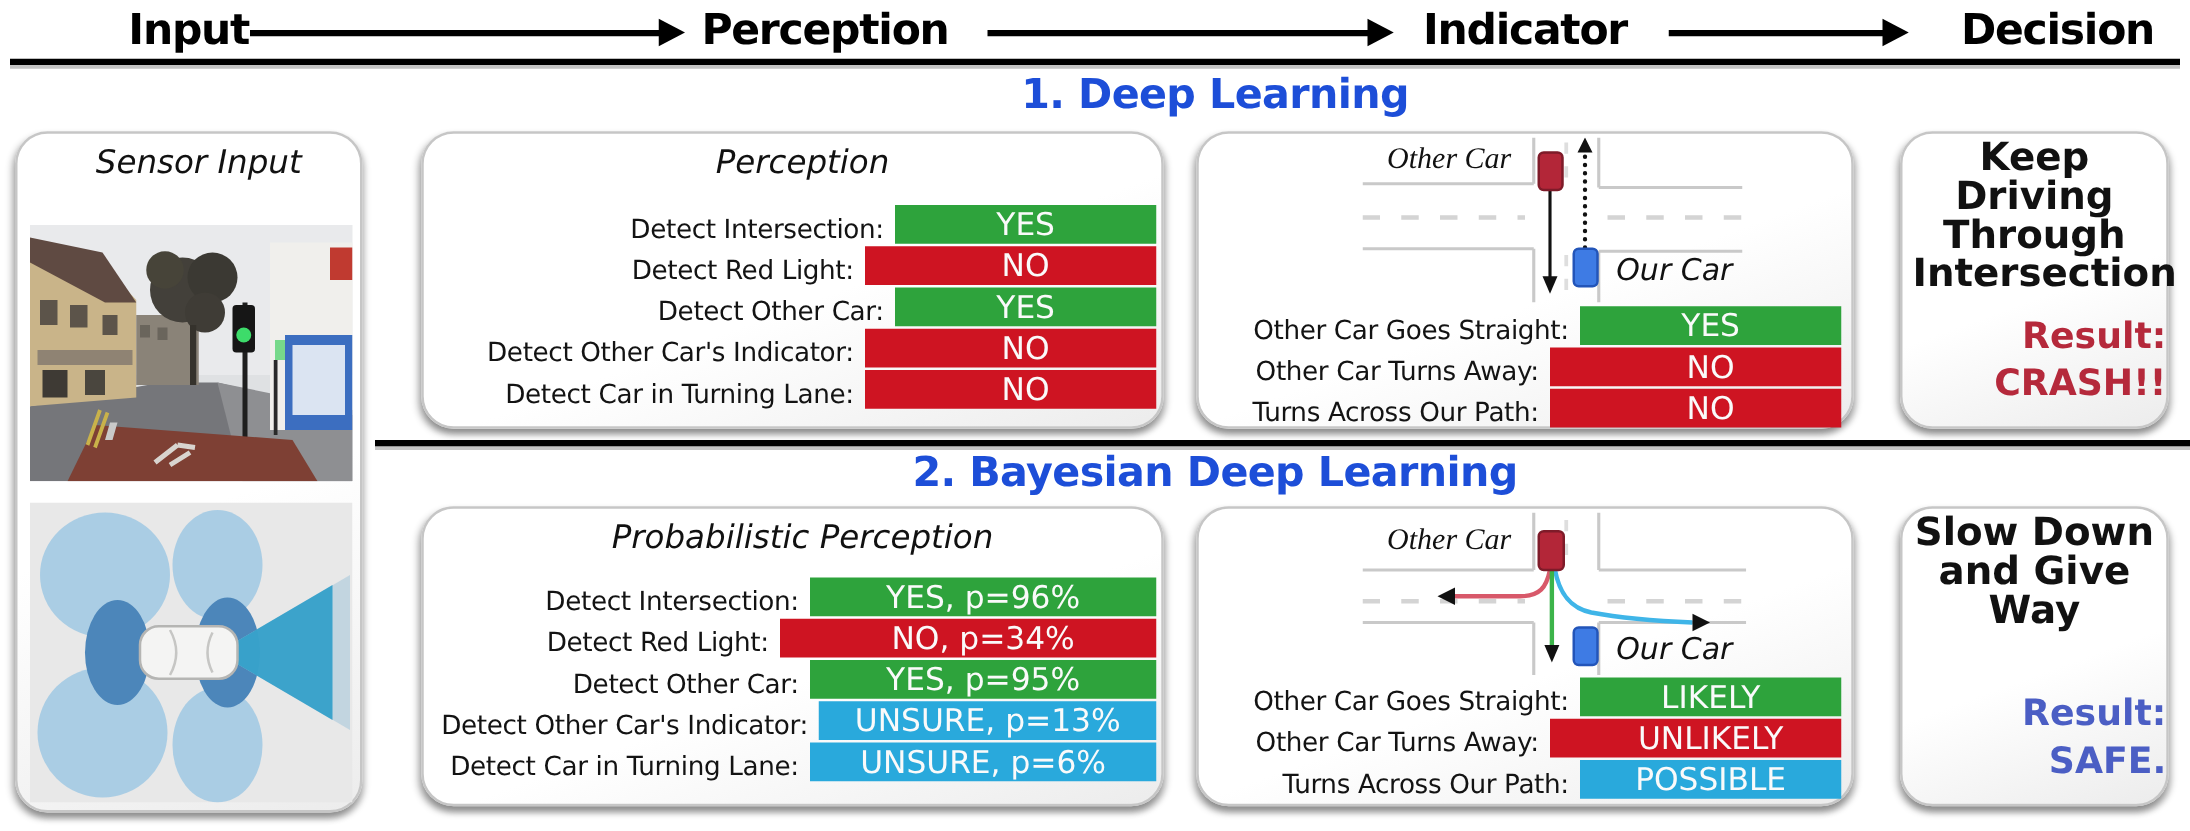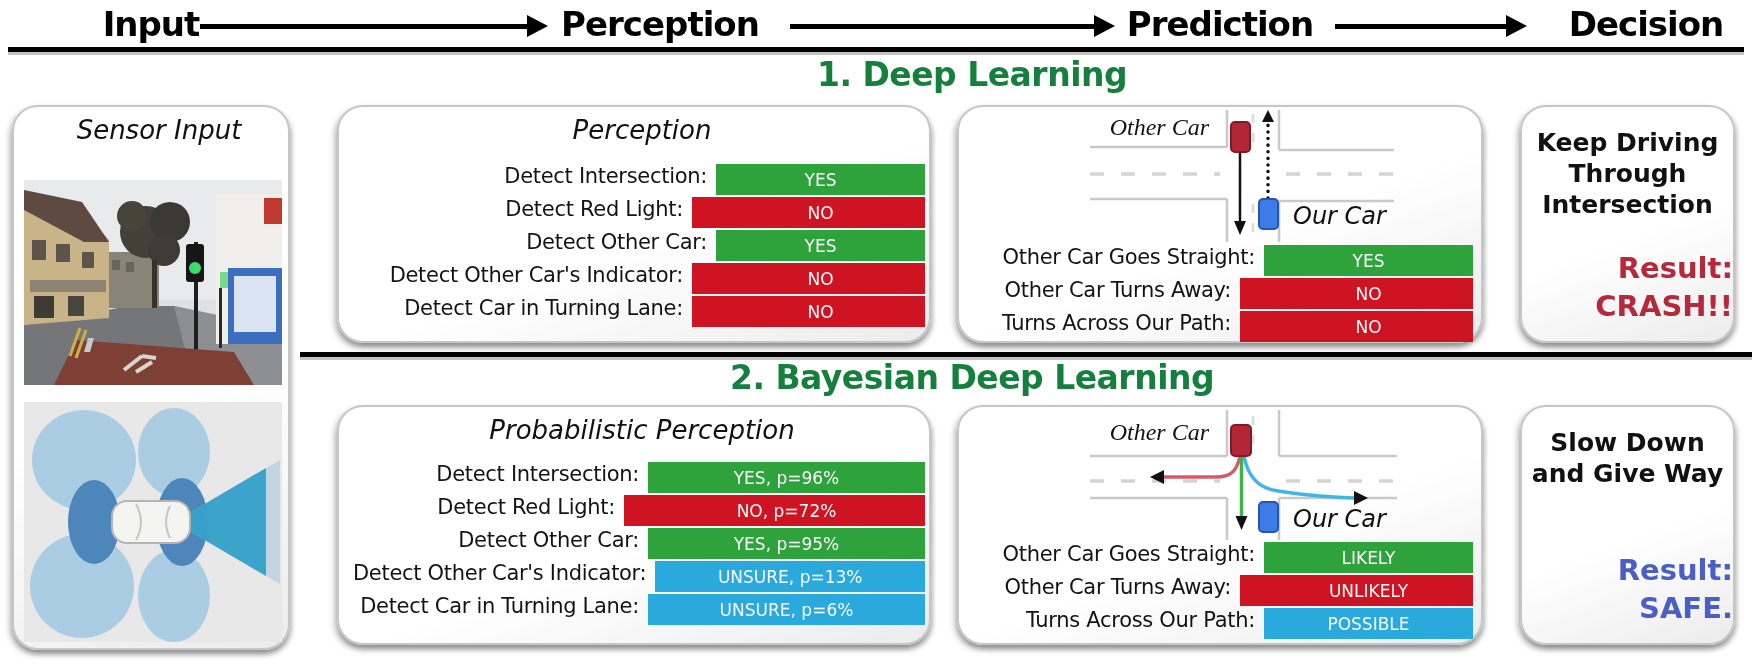--- a/index.html
+++ b/index.html
@@ -10,21 +10,21 @@
   .stage-label{position:absolute;top:4px;font-size:34px;font-weight:bold;letter-spacing:-1px;
                text-align:center;color:#000;white-space:nowrap;}
   .harrow{position:absolute;top:26px;height:0;}
   .harrow .shaft{position:absolute;left:0;right:15px;top:-2px;height:5px;background:#000;}
   .harrow .head{position:absolute;right:0;top:-11px;width:0;height:0;
                 border-left:21px solid #000;border-top:11px solid transparent;border-bottom:11px solid transparent;}
   .rule{position:absolute;height:5px;background:#000;box-shadow:0 3px 0 #c4c4c4;}
   #rule-top{left:8px;right:8px;top:47px;}
   #rule-mid{left:300px;right:0px;top:352px;}
   .section-title{position:absolute;left:972px;transform:translateX(-50%);
-                 font-size:33px;font-weight:bold;letter-spacing:-0.5px;white-space:nowrap;color:#15803d;}
+                 font-size:33px;font-weight:bold;letter-spacing:-0.5px;white-space:nowrap;color:#1d4ed8;}
   #section1-title{top:55px;}
   #section2-title{top:358px;}
 
   
   .panel{position:absolute;border-radius:26px;border:2px solid #c6c6c6;
          background:linear-gradient(160deg,#ffffff 55%,#ececec);
          box-shadow:-2px 4px 6px rgba(0,0,0,.30), 2px 4px 5px rgba(0,0,0,.22);
          box-sizing:border-box;}
   #sensor-panel{left:12px;top:105px;width:278px;height:545px;}
   #perception1-panel{left:337px;top:105px;width:594px;height:238px;}
@@ -32,25 +32,25 @@
   #decision1-panel{left:1520px;top:105px;width:215px;height:238px;}
   #perception2-panel{left:337px;top:405px;width:594px;height:240px;}
   #prediction2-panel{left:957px;top:405px;width:526px;height:240px;}
   #decision2-panel{left:1520px;top:405px;width:215px;height:240px;}
 
   .ptitle{position:absolute;top:8px;left:16px;right:0;text-align:center;
           font-style:italic;font-size:26px;color:#111;white-space:nowrap;}
 
   
   .rows{position:absolute;display:flex;flex-direction:column;gap:2px;}
-  .row{display:flex;align-items:flex-start;height:31px;}
+  .row{display:flex;align-items:flex-end;height:31px;}
   .row .lbl{flex:1;text-align:right;padding-right:9px;font-size:21px;letter-spacing:-0.3px;
             color:#131313;white-space:nowrap;}
   .badge{height:31px;display:flex;align-items:center;justify-content:center;
-         color:#fafafa;font-size:17px;white-space:nowrap;}
+         color:#fafafa;font-size:25px;white-space:nowrap;}
   .badge[data-status="yes"]{background:var(--yes-green);}
   .badge[data-status="no"]{background:var(--no-red);padding-left:24px;}
   .badge[data-status="unsure"]{background:var(--unsure-cyan);}
   #perception1-panel .rows{left:14px;top:57px;width:572px;}
   #perception1-panel .badge{width:209px;}
   #perception2-panel .rows{left:14px;top:55px;width:572px;}
   #perception2-panel .badge{width:277px;}
   #prediction1-panel .rows{left:16px;top:138px;width:498px;}
   #prediction1-panel .badge{width:209px;}
   #prediction2-panel .rows{left:16px;top:135px;width:498px;}
@@ -61,40 +61,40 @@
   #prediction1-panel .diag{left:131px;top:3px;}
   #prediction2-panel .diag{left:131px;top:3px;}
   .diag-label{position:absolute;font-style:italic;font-size:24px;color:#111;white-space:nowrap;}
   .other-car-label{right:272px;text-align:right;font-family:Liberation Serif, serif;}
   #prediction1-panel .other-car-label{top:7px;}
   #prediction1-panel .our-car-label{left:334px;top:95px;}
   #prediction2-panel .other-car-label{top:12px;}
   #prediction2-panel .our-car-label{left:334px;top:98px;}
 
   
-  .action{position:absolute;top:20px;left:8px;right:8px;text-align:center;
-          font-weight:bold;font-size:25px;line-height:31px;color:#111;}
+  .action{position:absolute;top:4px;left:8px;right:8px;text-align:center;
+          font-weight:bold;font-size:31px;line-height:31px;color:#111;}
   .result{position:absolute;bottom:16px;left:0;right:0;text-align:right;
           font-weight:bold;font-size:29px;line-height:38px;white-space:pre-line;}
   #decision1-panel .result{color:var(--result-red);}
   #decision2-panel .result{color:var(--result-blue);}
 
   
   .sensor-img{position:absolute;left:10px;width:258px;}
   #camera-image{top:73px;height:205px;}
   #lidar-image{top:295px;height:240px;}
 </style>
 </head>
 <body>
 
 <div id="canvas">
 
   <div class="stage-label" style="left:51px;width:200px;">Input</div>
   <div class="stage-label" style="left:535px;width:250px;">Perception</div>
-  <div class="stage-label" style="left:1095px;width:250px;">Prediction</div>
+  <div class="stage-label" style="left:1095px;width:250px;">Indicator</div>
   <div class="stage-label" style="left:1546px;width:200px;">Decision</div>
   <div class="harrow" style="left:200px;width:348px;">
       <div class="shaft"></div>
       <div class="head"></div>
     </div>
   <div class="harrow" style="left:790px;width:325px;">
       <div class="shaft"></div>
       <div class="head"></div>
     </div>
   <div class="harrow" style="left:1335px;width:192px;">
@@ -237,21 +237,21 @@
 
   <div class="panel" id="perception2-panel">
     <div class="ptitle">Probabilistic Perception</div>
     <div class="rows">
       <div class="row">
         <div class="lbl">Detect Intersection:</div>
         <div class="badge" data-status="yes">YES, p=96%</div>
       </div>
       <div class="row">
         <div class="lbl">Detect Red Light:</div>
-        <div class="badge" data-status="no">NO, p=72%</div>
+        <div class="badge" data-status="no">NO, p=34%</div>
       </div>
       <div class="row">
         <div class="lbl">Detect Other Car:</div>
         <div class="badge" data-status="yes">YES, p=95%</div>
       </div>
       <div class="row">
         <div class="lbl">Detect Other Car's Indicator:</div>
         <div class="badge" data-status="unsure">UNSURE, p=13%</div>
       </div>
       <div class="row">

